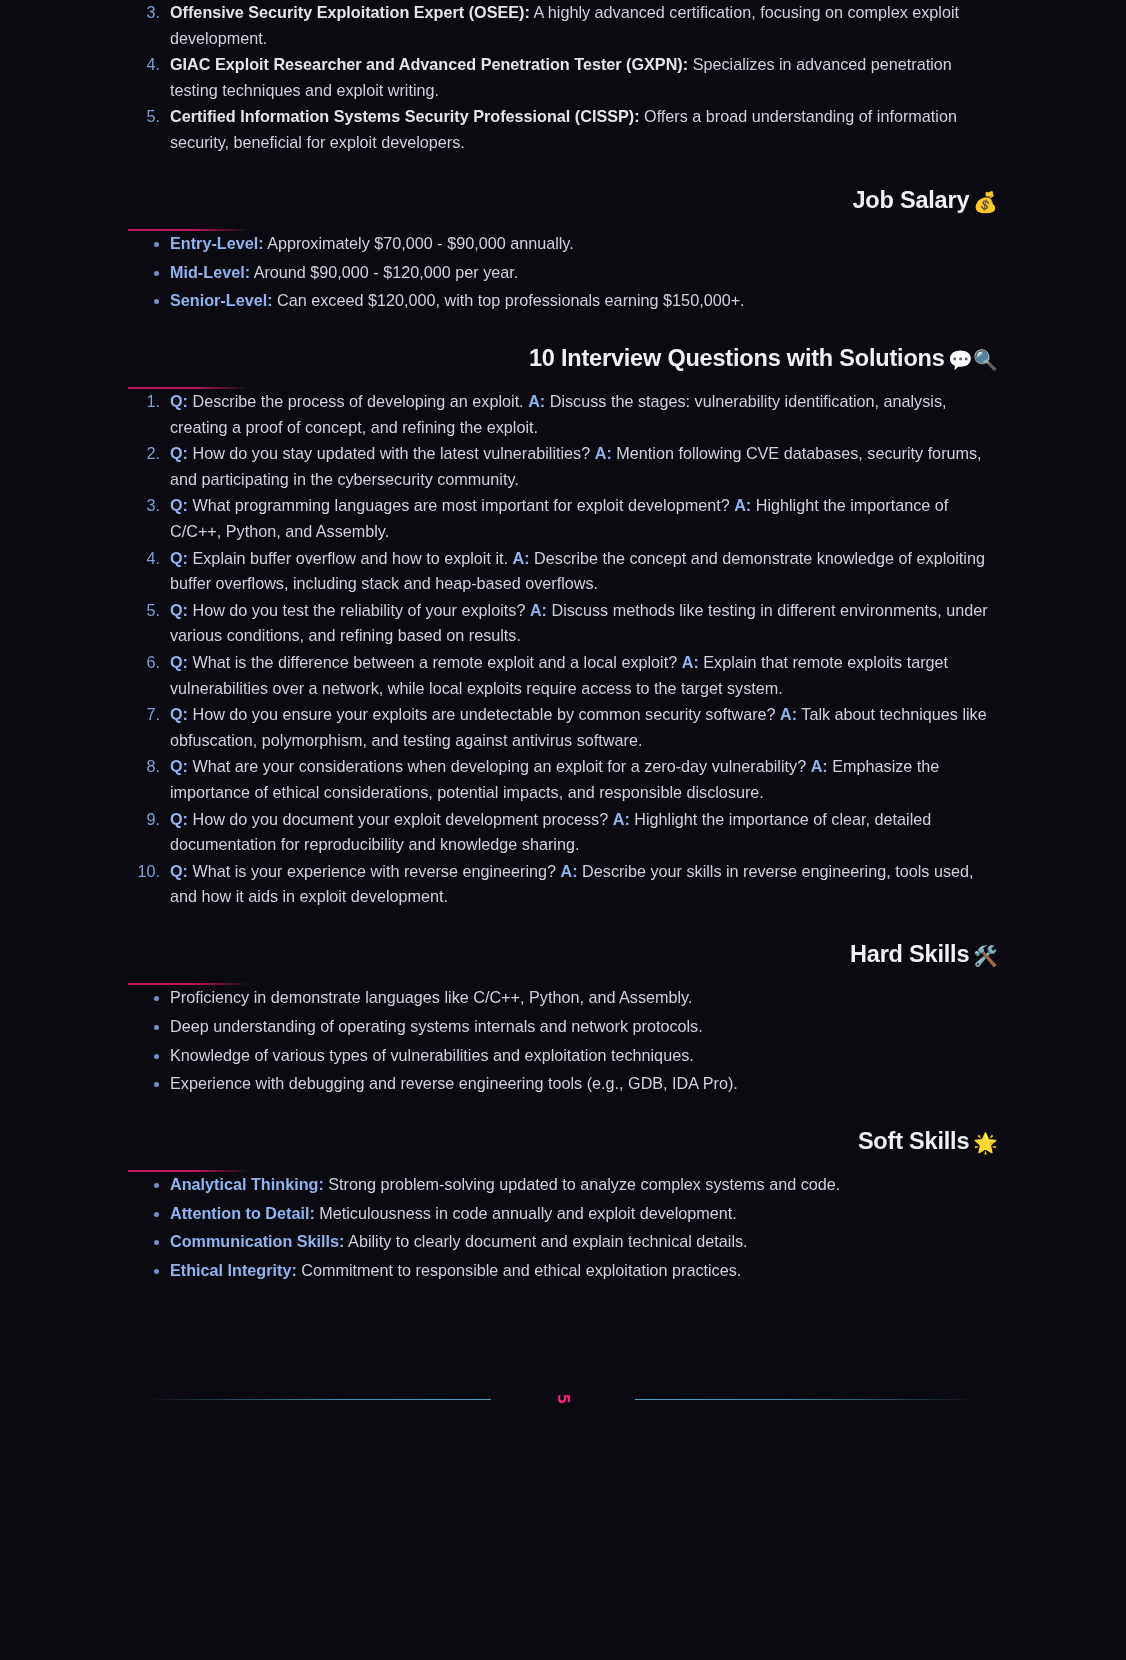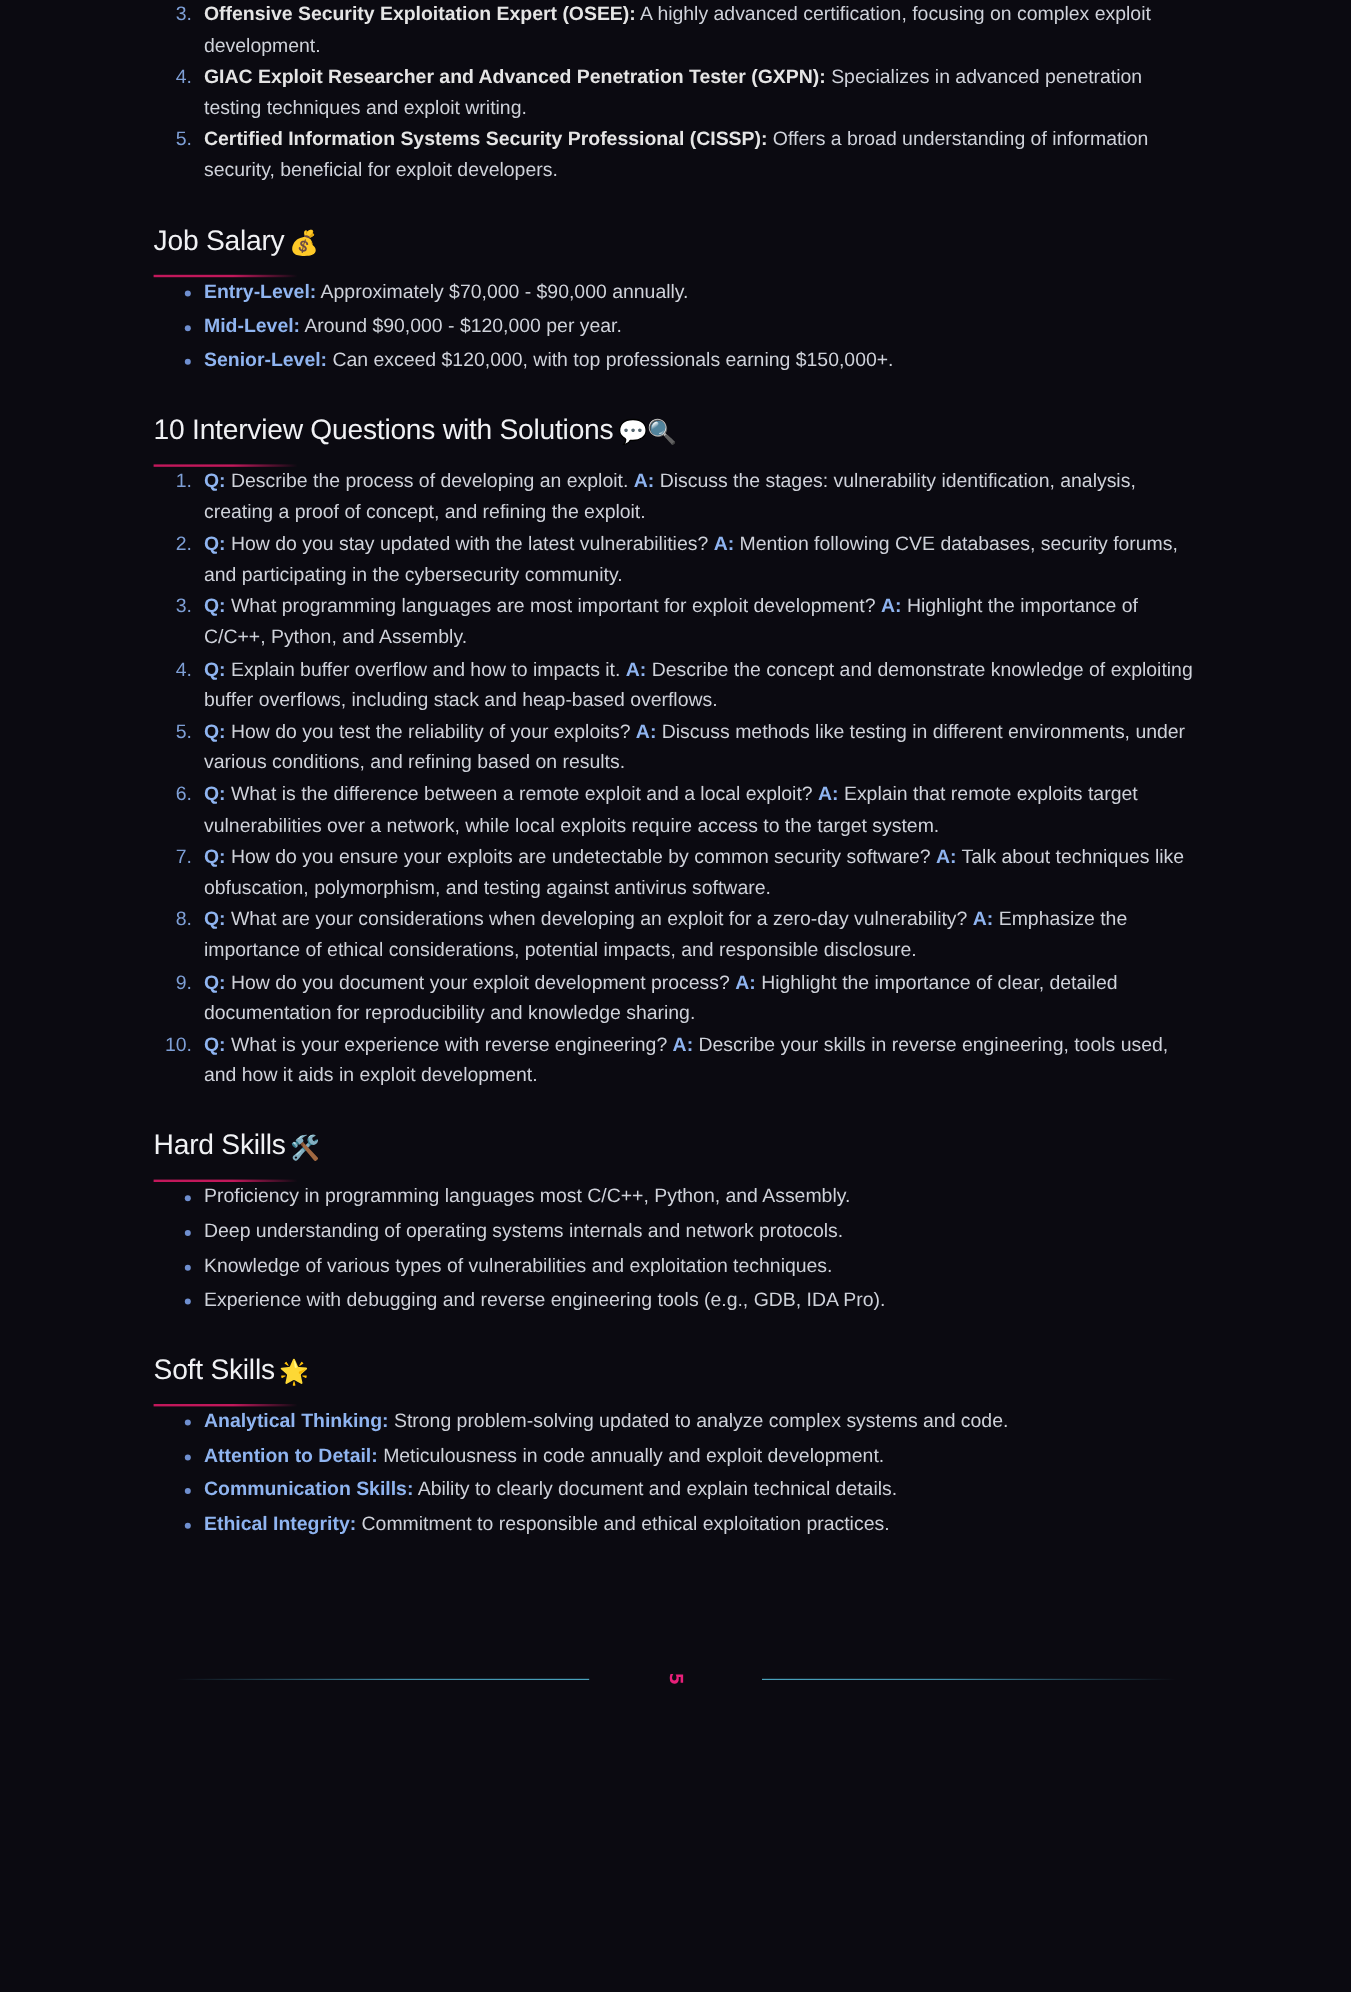--- a/index.html
+++ b/index.html
@@ -27,25 +27,26 @@
     position: relative;
     width: 870px;
     margin: 0 auto;
     padding-top: 0;
   }
 
   
   h2.section-heading {
     font-size: 23.5px;
     line-height: 1.25;
-    font-weight: 400;
+    font-weight: 700;
     color: #f0f1f4;
     margin: 0;
     padding: 0;
     letter-spacing: -0.2px;
+    text-align: right;
   }
   .heading-block {
     margin-top: 30px;
     margin-bottom: 0;
   }
   .heading-rule {
     width: 120px;
     height: 2px;
     background: linear-gradient(90deg, #c2185b 0%, #c2185b 55%, rgba(194,24,91,0.25) 90%, rgba(194,24,91,0) 100%);
     margin-top: 14px;
@@ -199,37 +200,37 @@
     <div class="heading-block">
       <h2 class="section-heading">
         <span>10 Interview Questions with Solutions</span><span class="emoji">💬🔍</span>
       </h2>
       <div class="heading-rule"></div>
     </div>
     <ol class="num-list list-gap-top" id="qa-list">
         <li><span class="marker">1.</span><strong class="qa">Q:</strong><span> Describe the process of developing an exploit. </span><strong class="qa">A:</strong><span> Discuss the stages: vulnerability identification, analysis, creating a proof of concept, and refining the exploit.</span></li>
         <li><span class="marker">2.</span><strong class="qa">Q:</strong><span> How do you stay updated with the latest vulnerabilities? </span><strong class="qa">A:</strong><span> Mention following CVE databases, security forums, and participating in the cybersecurity community.</span></li>
         <li><span class="marker">3.</span><strong class="qa">Q:</strong><span> What programming languages are most important for exploit development? </span><strong class="qa">A:</strong><span> Highlight the importance of C/C++, Python, and Assembly.</span></li>
-        <li><span class="marker">4.</span><strong class="qa">Q:</strong><span> Explain buffer overflow and how to impacts it. </span><strong class="qa">A:</strong><span> Describe the concept and demonstrate knowledge of exploiting buffer overflows, including stack and heap-based overflows.</span></li>
+        <li><span class="marker">4.</span><strong class="qa">Q:</strong><span> Explain buffer overflow and how to exploit it. </span><strong class="qa">A:</strong><span> Describe the concept and demonstrate knowledge of exploiting buffer overflows, including stack and heap-based overflows.</span></li>
         <li><span class="marker">5.</span><strong class="qa">Q:</strong><span> How do you test the reliability of your exploits? </span><strong class="qa">A:</strong><span> Discuss methods like testing in different environments, under various conditions, and refining based on results.</span></li>
         <li><span class="marker">6.</span><strong class="qa">Q:</strong><span> What is the difference between a remote exploit and a local exploit? </span><strong class="qa">A:</strong><span> Explain that remote exploits target vulnerabilities over a network, while local exploits require access to the target system.</span></li>
         <li><span class="marker">7.</span><strong class="qa">Q:</strong><span> How do you ensure your exploits are undetectable by common security software? </span><strong class="qa">A:</strong><span> Talk about techniques like obfuscation, polymorphism, and testing against antivirus software.</span></li>
         <li><span class="marker">8.</span><strong class="qa">Q:</strong><span> What are your considerations when developing an exploit for a zero-day vulnerability? </span><strong class="qa">A:</strong><span> Emphasize the importance of ethical considerations, potential impacts, and responsible disclosure.</span></li>
         <li><span class="marker">9.</span><strong class="qa">Q:</strong><span> How do you document your exploit development process? </span><strong class="qa">A:</strong><span> Highlight the importance of clear, detailed documentation for reproducibility and knowledge sharing.</span></li>
         <li><span class="marker">10.</span><strong class="qa">Q:</strong><span> What is your experience with reverse engineering? </span><strong class="qa">A:</strong><span> Describe your skills in reverse engineering, tools used, and how it aids in exploit development.</span></li>
       </ol>
 
     <div class="heading-block">
       <h2 class="section-heading">
         <span>Hard Skills</span><span class="emoji">🛠️</span>
       </h2>
       <div class="heading-rule"></div>
     </div>
     <ul class="bullet-list list-gap-top" id="hard-list">
-        <li><span class="dot"></span><span>Proficiency in programming languages most C/C++, Python, and Assembly.</span></li>
+        <li><span class="dot"></span><span>Proficiency in demonstrate languages like C/C++, Python, and Assembly.</span></li>
         <li><span class="dot"></span><span>Deep understanding of operating systems internals and network protocols.</span></li>
         <li><span class="dot"></span><span>Knowledge of various types of vulnerabilities and exploitation techniques.</span></li>
         <li><span class="dot"></span><span>Experience with debugging and reverse engineering tools (e.g., GDB, IDA Pro).</span></li>
       </ul>
 
     <div class="heading-block">
       <h2 class="section-heading">
         <span>Soft Skills</span><span class="emoji">🌟</span>
       </h2>
       <div class="heading-rule"></div>

